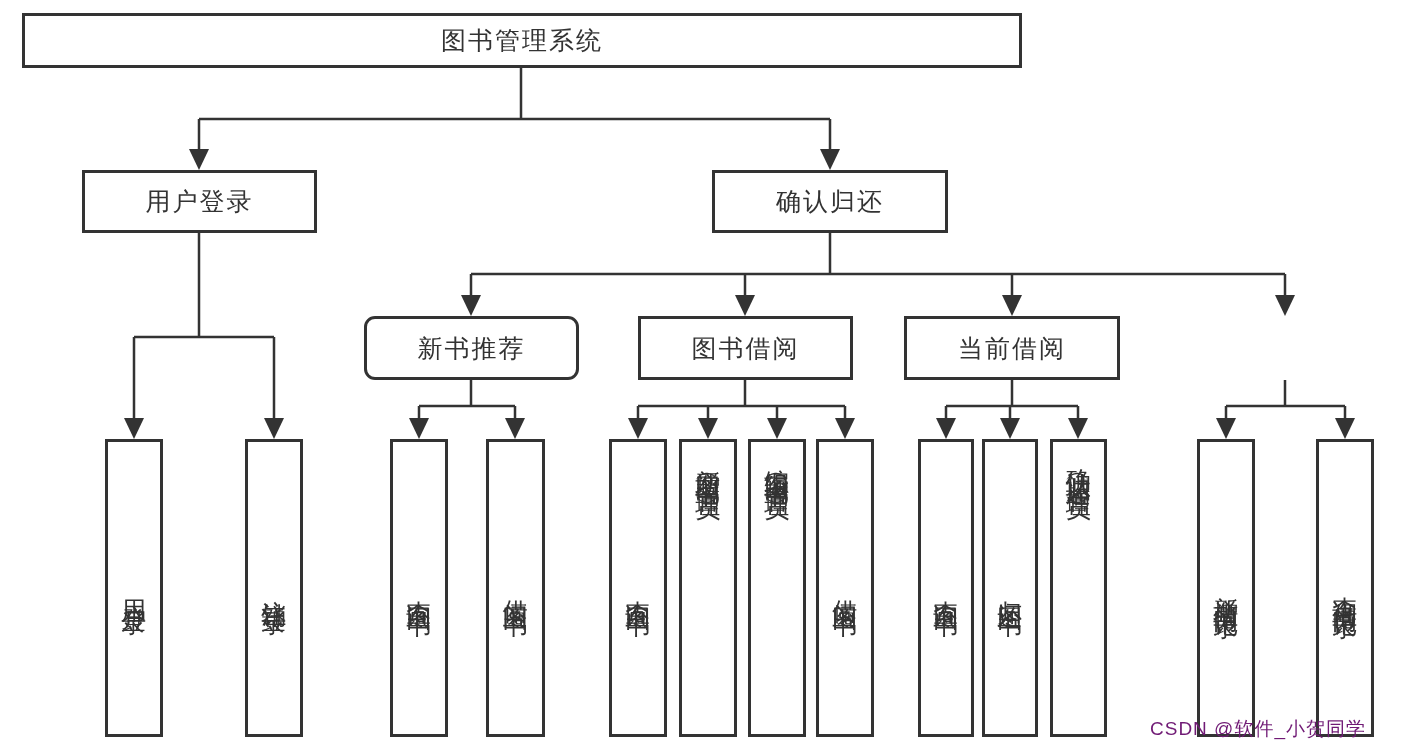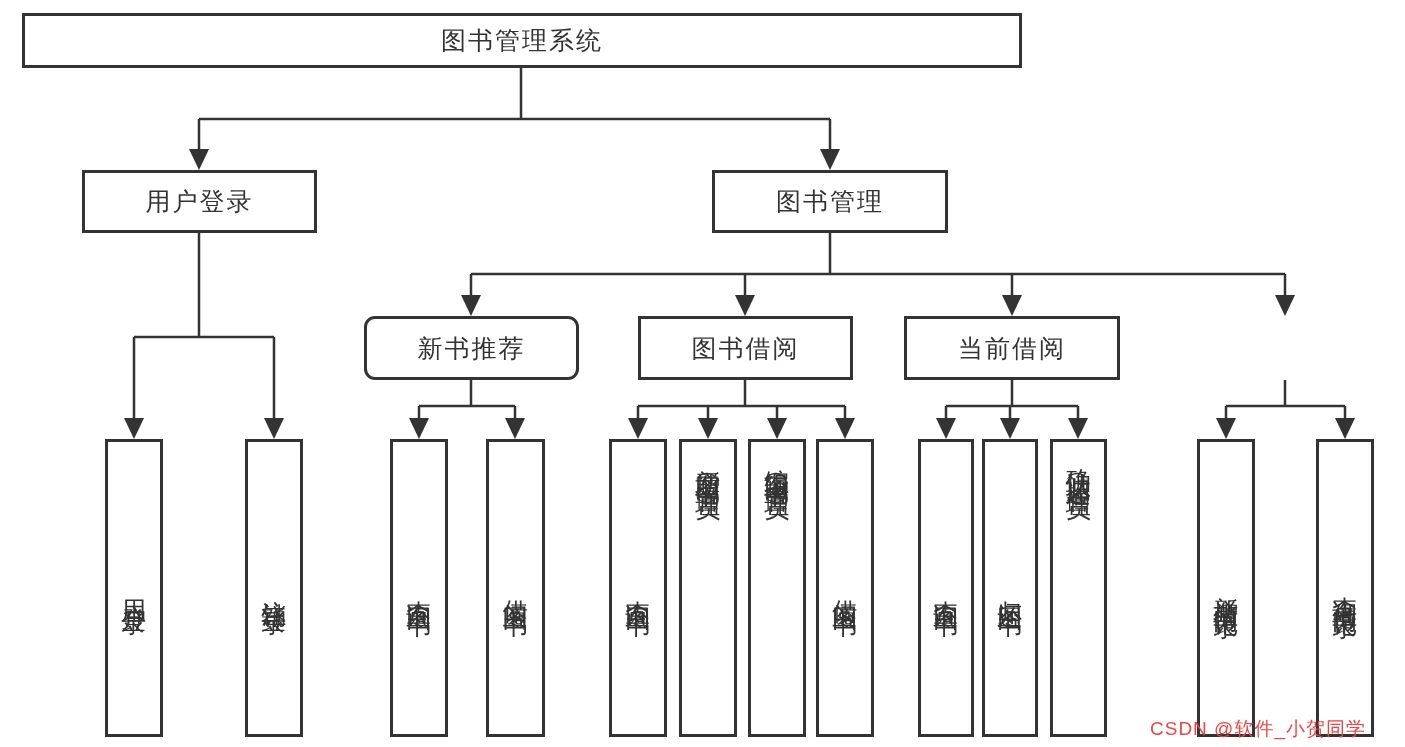--- a/index.html
+++ b/index.html
@@ -55,21 +55,21 @@
     line-height: 1.05;
     letter-spacing: 4px;
     color: #333333;
     white-space: nowrap;
   }
   .watermark {
     position: absolute;
     left: 1150px;
     top: 716px;
     font-size: 19px;
-    color: #ef4444;
+    color: #701a75;
     letter-spacing: 1px;
     z-index: 5;
     white-space: nowrap;
   }
 </style>
 </head>
 <body>
 
 <div class="canvas">
 
@@ -116,21 +116,21 @@
       <polygon points="1068,418 1088,418 1078,439"></polygon>
 
       <polygon points="1216,418 1236,418 1226,439"></polygon>
       <polygon points="1335,418 1355,418 1345,439"></polygon>
     </g>
   </svg>
 
   <div class="hnode" style="left:22px; top:13px; width:1000px; height:55px;">图书管理系统</div>
 
   <div class="hnode" style="left:82px; top:170px; width:235px; height:63px;">用户登录</div>
-  <div class="hnode" style="left:712px; top:170px; width:236px; height:63px;">图书管理</div>
+  <div class="hnode" style="left:712px; top:170px; width:236px; height:63px;">确认归还</div>
 
   <div class="hnode" style="left:364px; top:316px; width:215px; height:64px;border-radius:11px;">新书推荐</div>
   <div class="hnode" style="left:638px; top:316px; width:215px; height:64px;">图书借阅</div>
   <div class="hnode" style="left:904px; top:316px; width:216px; height:64px;">当前借阅</div>
 
   <div class="vnode" style="left:105px; width:58px;">
     <span class="vtext">用户登录</span>
   </div>
   <div class="vnode" style="left:245px; width:58px;">
     <span class="vtext">注销登录</span>

